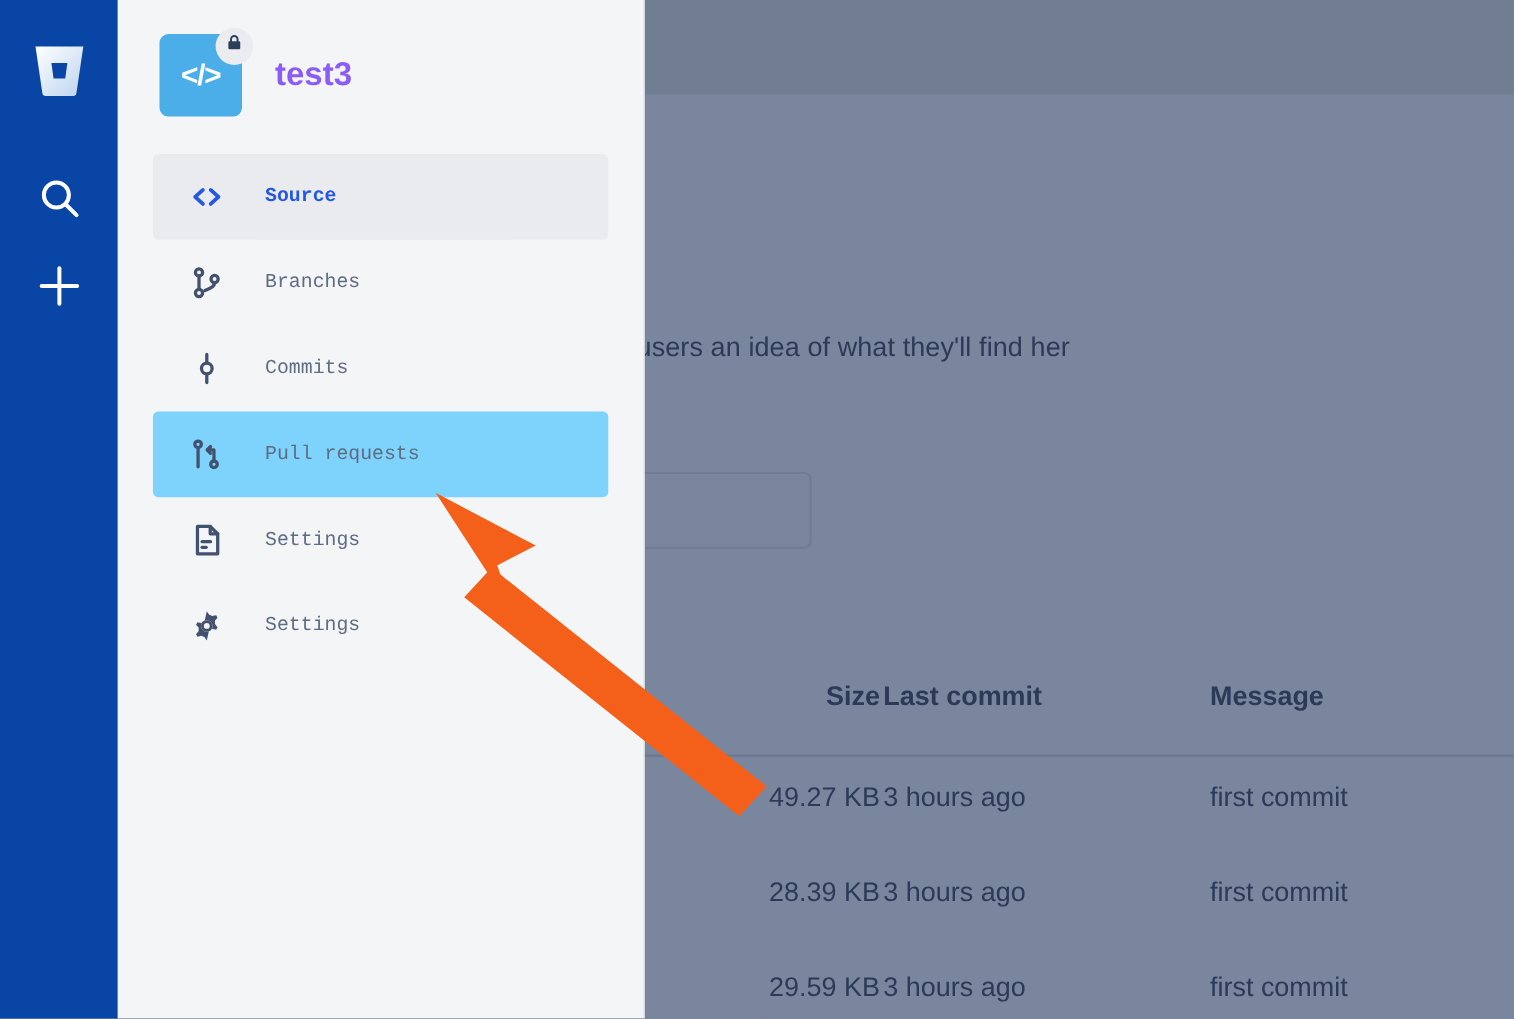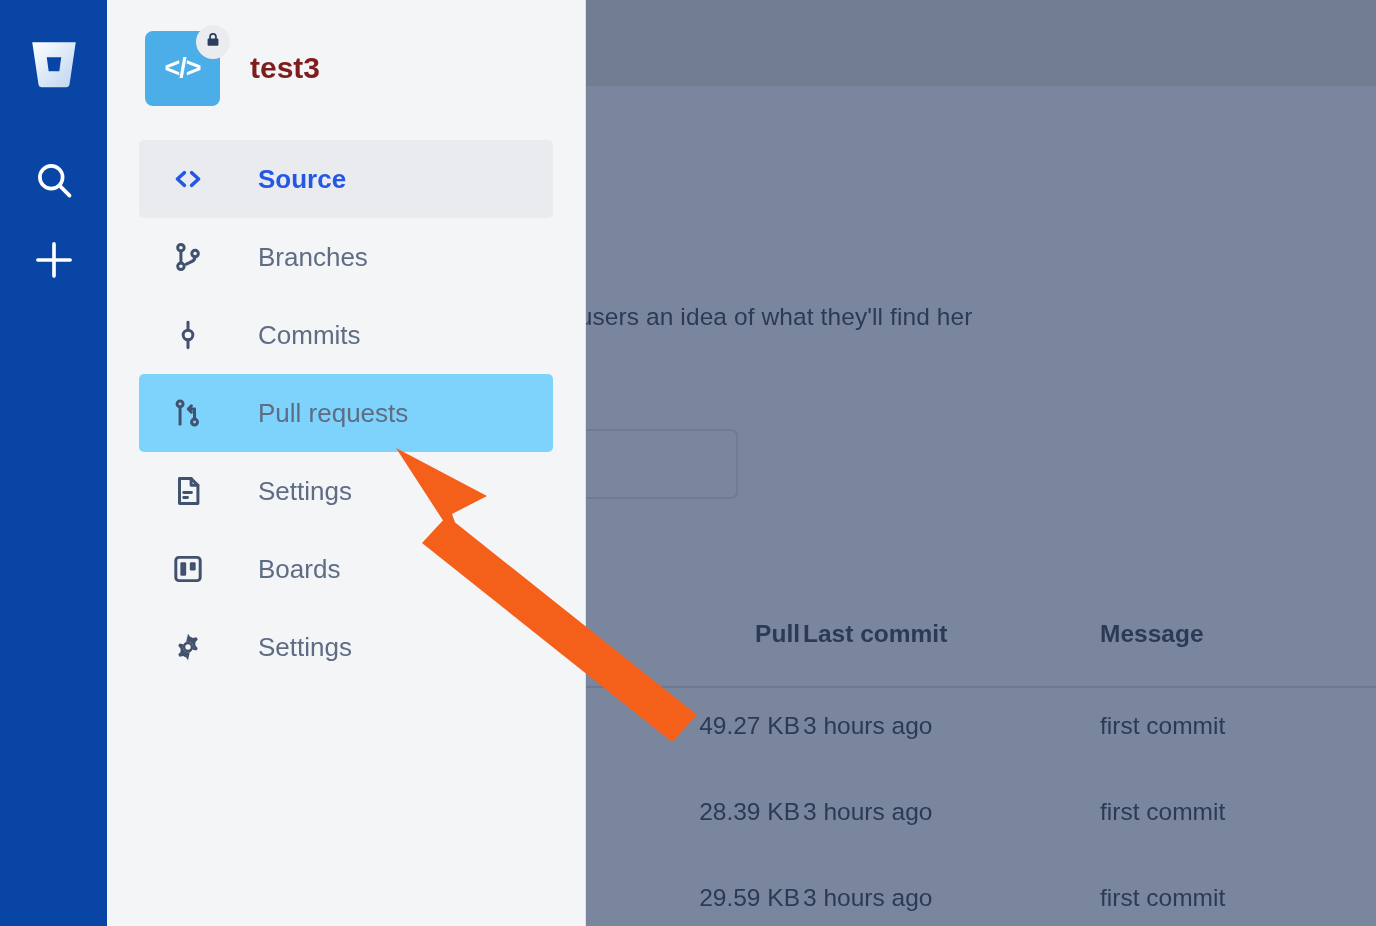--- a/index.html
+++ b/index.html
@@ -156,21 +156,21 @@
     height: 34px;
     border-radius: 50%;
     background: #ebecf0;
     display: flex;
     align-items: center;
     justify-content: center;
   }
   .repo-title {
     margin-left: 30px;
     font-size: 30px;
-    color: #7f1d1d;
+    color: #8b5cf6;
     font-weight: bold;
   }
 
   .nav-list { margin-top: 4px; }
 
   .nav-item {
     position: relative;
     display: flex;
     align-items: center;
     height: 78px;
@@ -181,24 +181,25 @@
   }
   .nav-item .nav-icon {
     width: 46px;
     flex: none;
     display: flex;
     align-items: center;
     justify-content: center;
     color: #42526e;
   }
   .nav-item .nav-label {
-    margin-left: 47px;
-    font-size: 26px;
+    margin-left: 30px;
+    font-size: 18px;
     color: #5e6c84;
     white-space: nowrap;
+    font-family: Liberation Mono, monospace;
   }
   .nav-item.selected { background: #e9ebee; }
   .nav-item.selected .nav-label { color: #2457e5; font-weight: bold; }
   .nav-item.selected .nav-icon  { color: #2457e5; }
   .nav-item.hovered { background: #7dd3fc; }
 
   
   .arrow-overlay {
     position: absolute;
     inset: 0;
@@ -214,21 +215,21 @@
   <div class="page-content">
     <div class="page-topstrip"></div>
     <div class="page-body"></div>
 
     <div class="readme-text">source files. To give your users an idea of what they'll find her</div>
 
     <div class="ghost-button"></div>
 
     <div class="file-table">
       <div class="ft-head">
-        <div class="cell c-size">Pull</div>
+        <div class="cell c-size">Size</div>
         <div class="cell c-commit">Last commit</div>
         <div class="cell c-message">Message</div>
       </div>
 
       <div class="ft-row">
         <div class="cell c-size">49.27 KB</div>
         <div class="cell c-commit">3 hours ago</div>
         <div class="cell c-message">first commit</div>
       </div>
 
@@ -353,30 +354,20 @@
           <svg width="34" height="34" viewBox="0 0 24 24" fill="none" stroke="currentColor" stroke-width="2.1" stroke-linecap="round" stroke-linejoin="round">
             <path d="M6 3.2h8.2L19 8v12.8H6z"></path>
             <polyline points="14.2,3.2 14.2,8 19,8"></polyline>
             <line x1="9" y1="13" x2="14.4" y2="13"></line>
             <line x1="9" y1="16.6" x2="11.6" y2="16.6"></line>
           </svg>
         </span>
         <span class="nav-label">Settings</span>
       </div>
 
-      <div class="nav-item">
-        <span class="nav-icon">
-          <svg width="34" height="34" viewBox="0 0 24 24" fill="none" stroke="currentColor" stroke-width="2.1" stroke-linejoin="round">
-            <rect x="3.4" y="3.8" width="17.2" height="16.4" rx="2.2"></rect>
-            <rect x="6.6" y="7.2" width="4.1" height="9.6" rx="0.9" fill="currentColor" stroke="none"></rect>
-            <rect x="13.3" y="7.2" width="4.1" height="5.8" rx="0.9" fill="currentColor" stroke="none"></rect>
-          </svg>
-        </span>
-        <span class="nav-label">Boards</span>
-      </div>
 
       <div class="nav-item">
         <span class="nav-icon">
           <svg width="34" height="34" viewBox="0 0 24 24" fill="currentColor">
             <path d="M12 8.3a3.7 3.7 0 1 0 0 7.4 3.7 3.7 0 0 0 0-7.4zm0 5.6a1.9 1.9 0 1 1 0-3.8 1.9 1.9 0 0 1 0 3.8z"></path>
             <path d="M20.3 13.6l-1.5-.5a7 7 0 0 0 0-2.2l1.5-.5a1.3 1.3 0 0 0 .8-1.7l-.5-1.3a1.3 1.3 0 0 0-1.7-.8l-1.5.5a7 7 0 0 0-1.6-1.6l.5-1.5a1.3 1.3 0 0 0-.8-1.7l-1.3-.5a1.3 1.3 0 0 0-1.7.8l-.5 1.5a7 7 0 0 0-2.2 0L9.3 2.6a1.3 1.3 0 0 0-1.7-.8l-1.3.5a1.3 1.3 0 0 0-.8 1.7l.5 1.5a7 7 0 0 0-1.6 1.6l-1.5-.5a1.3 1.3 0 0 0-1.7.8l-.5 1.3a1.3 1.3 0 0 0 .8 1.7l1.5.5a7 7 0 0 0 0 2.2l-1.5.5a1.3 1.3 0 0 0-.8 1.7l.5 1.3a1.3 1.3 0 0 0 1.7.8l1.5-.5a7 7 0 0 0 1.6 1.6l-.5 1.5a1.3 1.3 0 0 0 .8 1.7l1.3.5a1.3 1.3 0 0 0 1.7-.8l.5-1.5a7 7 0 0 0 2.2 0l.5 1.5a1.3 1.3 0 0 0 1.7.8l1.3-.5a1.3 1.3 0 0 0 .8-1.7l-.5-1.5a7 7 0 0 0 1.6-1.6l1.5.5a1.3 1.3 0 0 0 1.7-.8l.5-1.3a1.3 1.3 0 0 0-.8-1.7z" opacity="0"></path>
             <path d="M12 2.6l1.5 2.2a7.5 7.5 0 0 1 1.9.8l2.6-.5.9 1.6-1.7 2a7.5 7.5 0 0 1 0 2.1l1.7 2-.9 1.6-2.6-.5a7.5 7.5 0 0 1-1.9.8L12 21.4l-1.5-2.2a7.5 7.5 0 0 1-1.9-.8l-2.6.5-.9-1.6 1.7-2a7.5 7.5 0 0 1 0-2.1l-1.7-2 .9-1.6 2.6.5a7.5 7.5 0 0 1 1.9-.8zM12 8.3a3.7 3.7 0 1 0 0 7.4 3.7 3.7 0 0 0 0-7.4z"></path>
           </svg>
         </span>
         <span class="nav-label">Settings</span>

